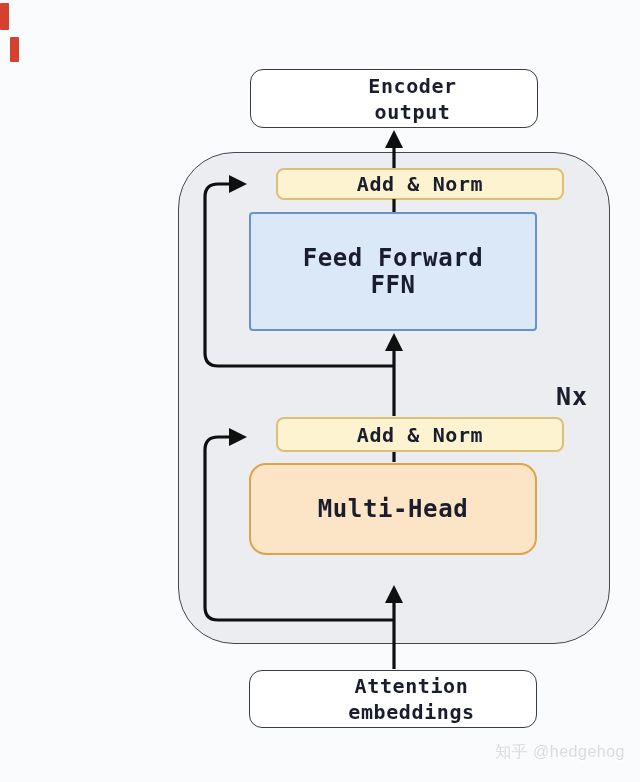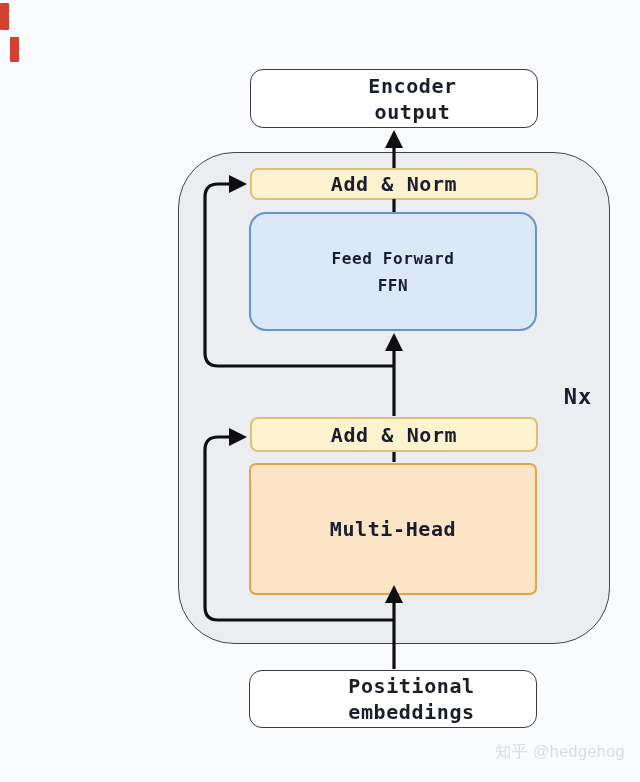--- a/index.html
+++ b/index.html
@@ -55,42 +55,43 @@
     background:var(--container-bg);
     border:1.5px solid var(--container-border);
     border-radius:56px;
     box-sizing:border-box;
   }
   .addnorm{
     background:var(--add-norm-bg);
     border:2px solid var(--add-norm-border);
     border-radius:8px;
     font-size:20px;
+    margin-left:26px;
   }
   .addnorm.top{left:250px;top:168px;width:288px;height:32px;}
   .addnorm.bottom{left:250px;top:417px;width:288px;height:35px;}
   .ffn{
     left:249px;top:212px;width:288px;height:119px;
     background:var(--ffn-bg);
     border:2px solid var(--ffn-border);
-    border-radius:17px;
-    font-size:16px;line-height:27px;
+    border-radius:4px;
+    font-size:24px;line-height:27px;
   }
   .mha{
-    left:249px;top:463px;width:288px;height:132px;
+    left:249px;top:463px;width:288px;height:92px;
     background:var(--attention-bg);
     border:2px solid var(--attention-border);
-    border-radius:7px;
-    font-size:20px;line-height:27px;
+    border-radius:17px;
+    font-size:24px;line-height:27px;
   }
   .nx{
     position:absolute;
     left:556px;top:383px;width:44px;height:28px;
-    font-size:22px;font-weight:700;
-    text-align:center;line-height:28px;
+    font-size:25px;font-weight:700;
+    text-align:left;line-height:28px;
     letter-spacing:1px;
     color:var(--text);
   }
   .arrows{
     position:absolute;left:0;top:0;
     pointer-events:none;
   }
   .watermark{
     position:absolute;
     right:15px;top:742px;
@@ -129,21 +130,21 @@
 
   <div class="box addnorm bottom">
     <span>Add &amp; Norm</span>
   </div>
 
   <div class="box mha">
     <span>Multi-Head</span>
   </div>
 
   <div class="box io input">
-    <span>Positional embeddings</span>
+    <span>Attention embeddings</span>
   </div>
 
   <svg class="arrows" width="640" height="782" viewBox="0 0 640 782">
     <g stroke="#0f0f0f" stroke-width="3.2" fill="none" stroke-linejoin="round">
 
       <path d="M394 669 L394 601"></path>
 
       <path d="M394 620 L218 620 Q205 620 205 607 L205 450 Q205 437 218 437 L232 437"></path>
 
       <path d="M394 462 L394 452"></path>

